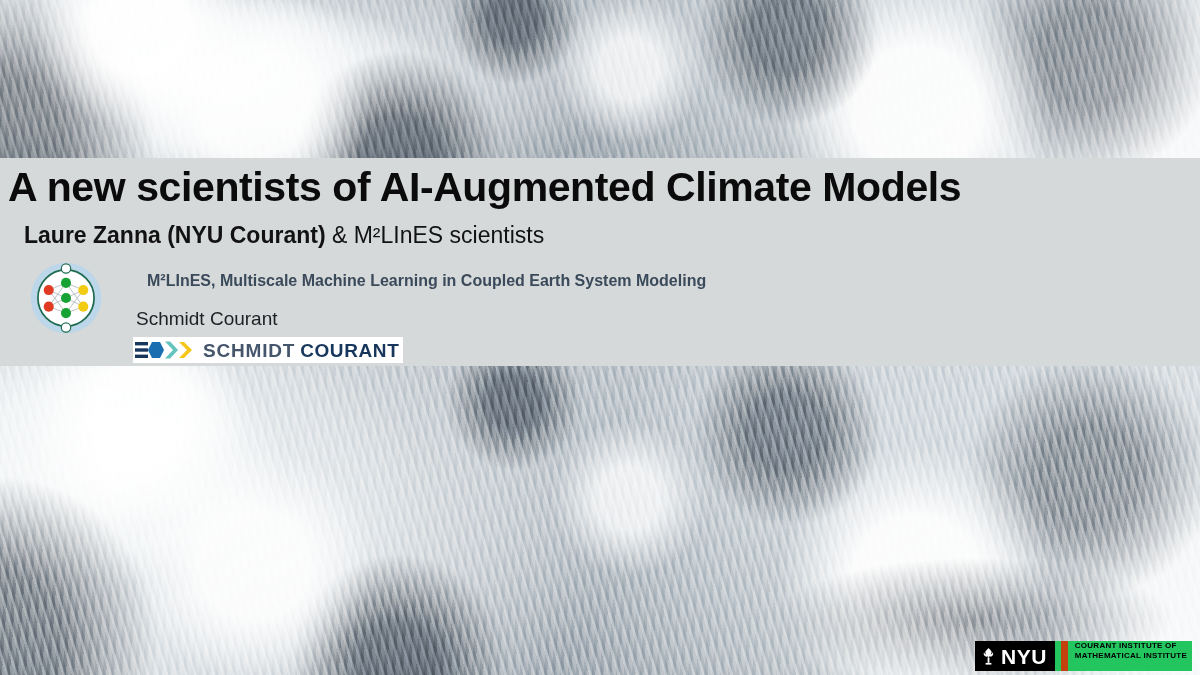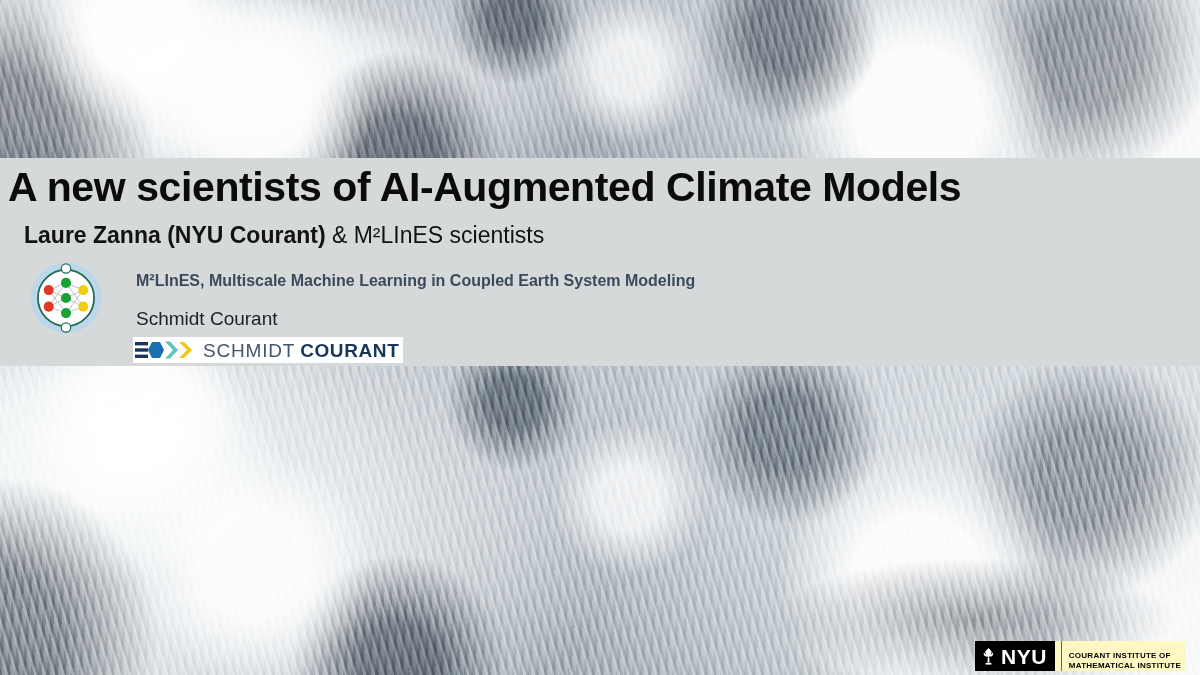--- a/index.html
+++ b/index.html
@@ -94,54 +94,54 @@
     position:absolute; left:24px; top:64px;
     font-size:23px; color:#121212; white-space:nowrap;
   }
   .byline b { font-weight:700; }
 
   
   .m2-logo { position:absolute; left:30px; top:262px; width:72px; height:72px; }
 
   
   .org-line {
-    position:absolute; left:136px; top:272px;
+    position:absolute; left:147px; top:272px;
     font-size:16px; font-weight:700; color:#3b4a5b; white-space:nowrap;
   }
   .funder-line {
     position:absolute; left:136px; top:308px;
     font-size:19px; font-weight:400; color:#1d2024; white-space:nowrap;
   }
 
   
   .sf-logo {
     position:absolute; left:133px; top:337px;
     height:26px; display:flex; align-items:center; gap:6px;
     background:#ffffff; padding:1px 4px 1px 2px;
   }
   .sf-word { display:flex; align-items:baseline; gap:5px; line-height:1; }
-  .sf-light { font-size:19px; font-weight:400; color:#45556b; letter-spacing:.8px; }
+  .sf-light { font-size:19px; font-weight:700; color:#45556b; letter-spacing:.8px; }
   .sf-bold  { font-size:19px; font-weight:700; color:#17365c; letter-spacing:.6px; }
 
   
   .nyu {
     position:absolute; left:975px; top:641px;
     display:flex; align-items:stretch; height:30px;
-    background:#fef9c3;
+    background:#22c55e;
   }
   .nyu-block {
     background:#000000; color:#ffffff;
     display:flex; align-items:center; gap:5px;
     padding:0 8px 0 6px;
   }
   .nyu-word { font-size:21px; font-weight:700; letter-spacing:.5px; line-height:1; }
   .nyu-right {
-    display:flex; flex-direction:column; justify-content:flex-end;
+    display:flex; flex-direction:column; justify-content:flex-start;
     padding:0 5px 0 7px; margin-left:6px;
-    border-left:1px solid #c2410c; color:#000;
+    border-left:7px solid #c2410c; color:#000;
   }
   .nyu-right span { font-size:8px; font-weight:700; letter-spacing:.25px; line-height:1.28; white-space:nowrap; }
 </style>
 </head>
 <body>
 
 <div class="slide">
 
   <div class="sat sat-top">
     <div class="ice"></div>

